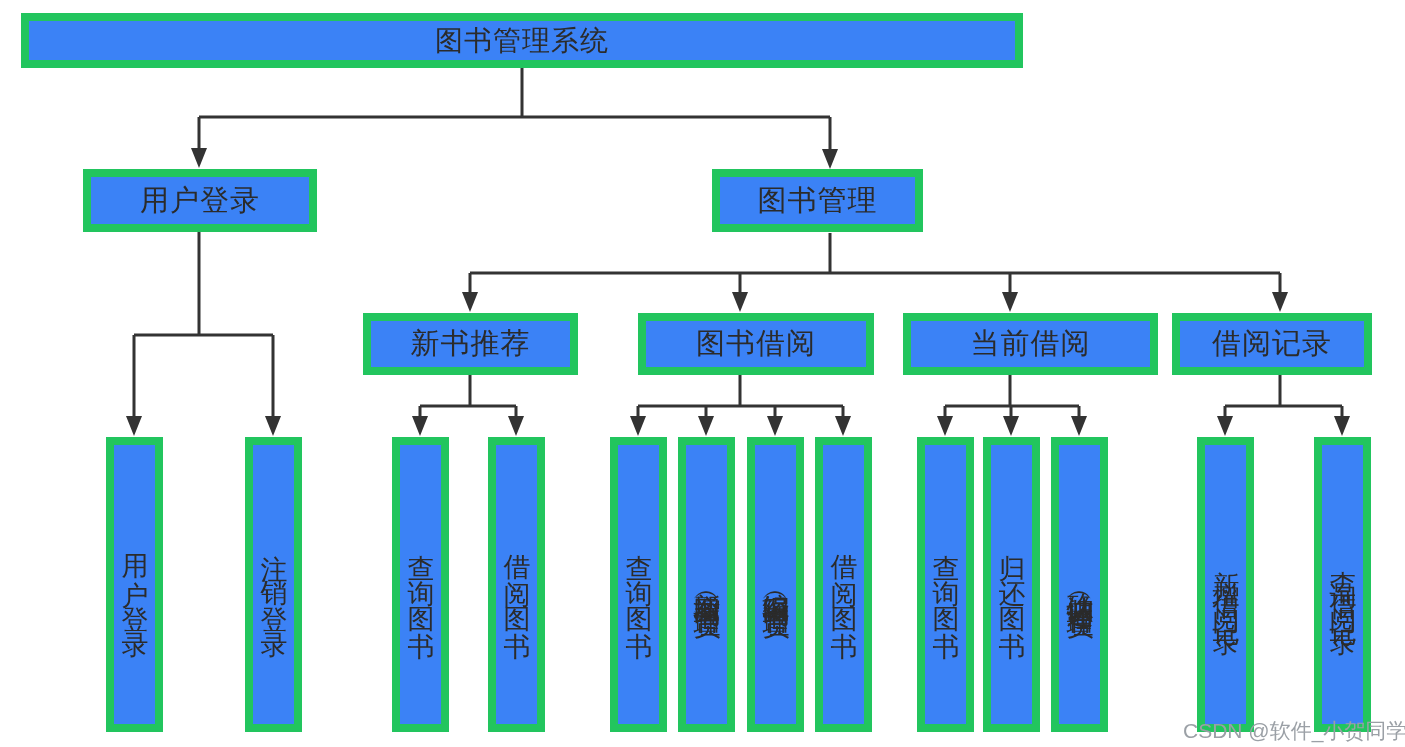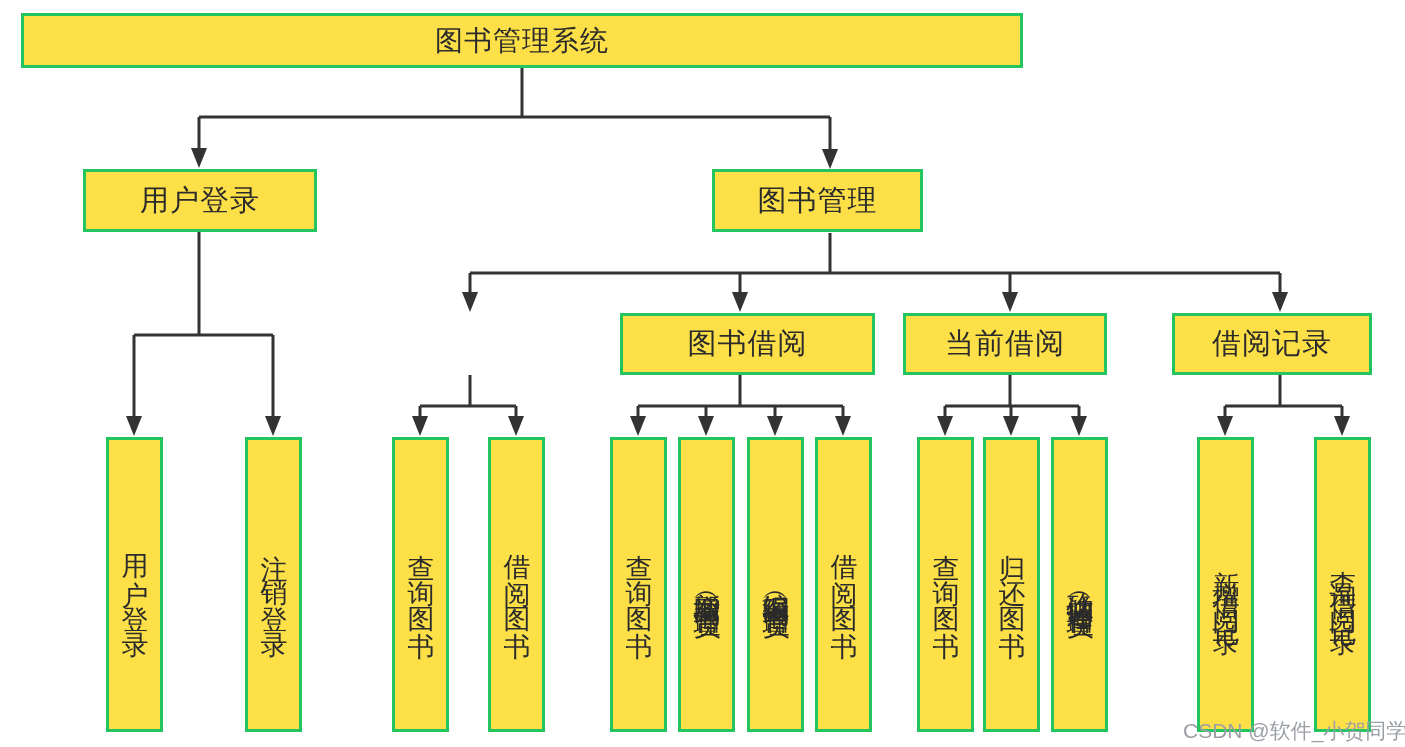--- a/index.html
+++ b/index.html
@@ -21,22 +21,22 @@
     height: 747px;
   }
   svg.connectors {
     position: absolute;
     left: 0; top: 0;
     width: 1405px;
     height: 747px;
   }
   .box {
     position: absolute;
-    background: #fde047;
-    border: 3px solid #22c55e;
+    background: #3b82f6;
+    border: 8px solid #22c55e;
     box-sizing: border-box;
     display: flex;
     align-items: center;
     justify-content: center;
     color: #2b2b2b;
     text-align: center;
   }
   .box.h {
     font-size: 29px;
     letter-spacing: 1px;
@@ -120,22 +120,23 @@
       <polygon points="1217,416 1233,416 1225,436"></polygon>
       <polygon points="1334,416 1350,416 1342,436"></polygon>
     </g>
   </svg>
 
   <div class="box h root" style="left:21px; top:13px; width:1002px; height:55px">图书管理系统</div>
 
   <div class="box h" style="left:83px; top:169px; width:234px; height:63px">用户登录</div>
   <div class="box h" style="left:712px; top:169px; width:211px; height:63px">图书管理</div>
 
-  <div class="box h" style="left:620px; top:313px; width:255px; height:62px">图书借阅</div>
-  <div class="box h" style="left:903px; top:313px; width:204px; height:62px">当前借阅</div>
+  <div class="box h" style="left:363px; top:313px; width:215px; height:62px">新书推荐</div>
+  <div class="box h" style="left:638px; top:313px; width:236px; height:62px">图书借阅</div>
+  <div class="box h" style="left:903px; top:313px; width:255px; height:62px">当前借阅</div>
   <div class="box h" style="left:1172px; top:313px; width:200px; height:62px">借阅记录</div>
 
   <div class="box v" style="left: 106px; top: 437px; width: 57px; height: 295px; letter-spacing: 26px;">用户登录</div>
   <div class="box v" style="left: 245px; top: 437px; width: 57px; height: 295px; letter-spacing: 26px;">注销登录</div>
 
   <div class="box v" style="left: 392px; top: 437px; width: 57px; height: 295px; letter-spacing: 26px;">查询图书</div>
   <div class="box v" style="left: 488px; top: 437px; width: 57px; height: 295px; letter-spacing: 26px;">借阅图书</div>
 
   <div class="box v" style="left: 610px; top: 437px; width: 57px; height: 295px; letter-spacing: 26px;">查询图书</div>
   <div class="box v" style="left: 678px; top: 437px; width: 57px; height: 295px; letter-spacing: 3px;">新增图书（管理员）</div>

